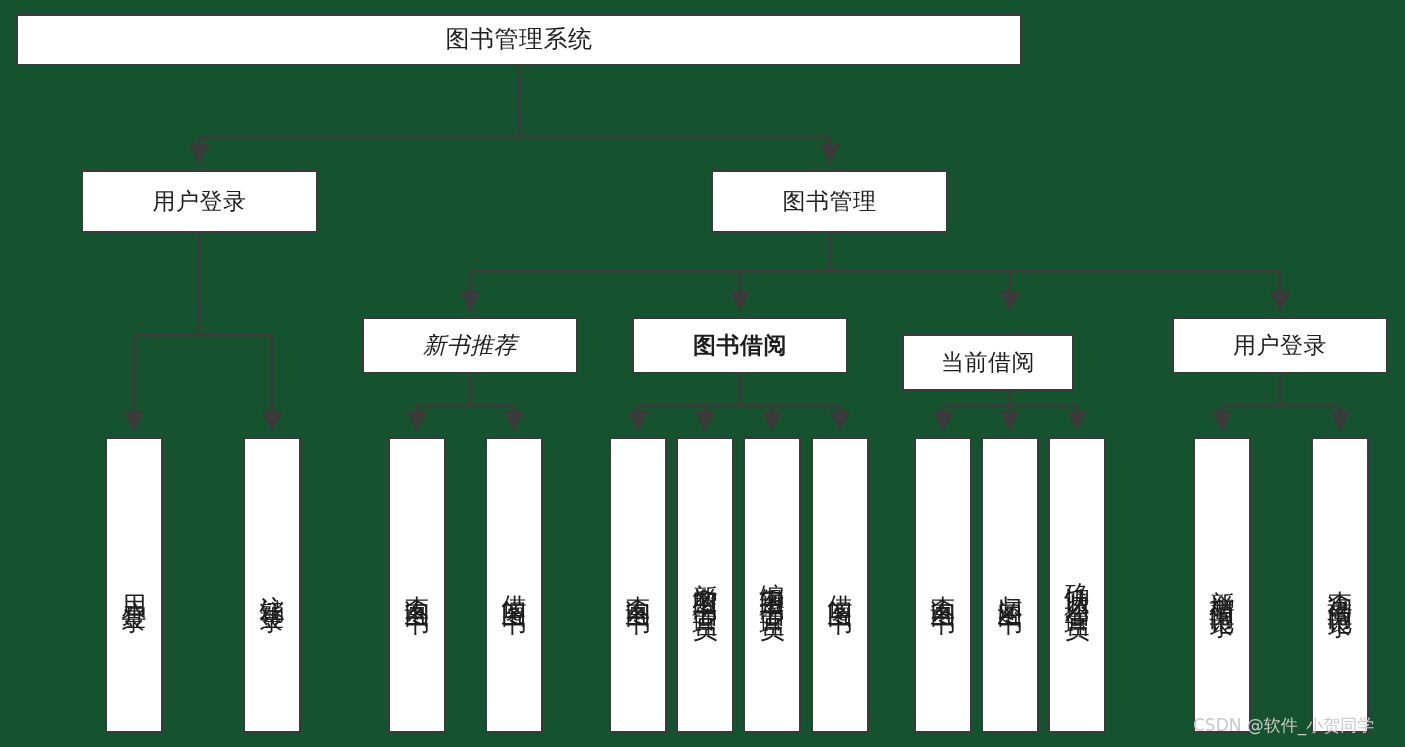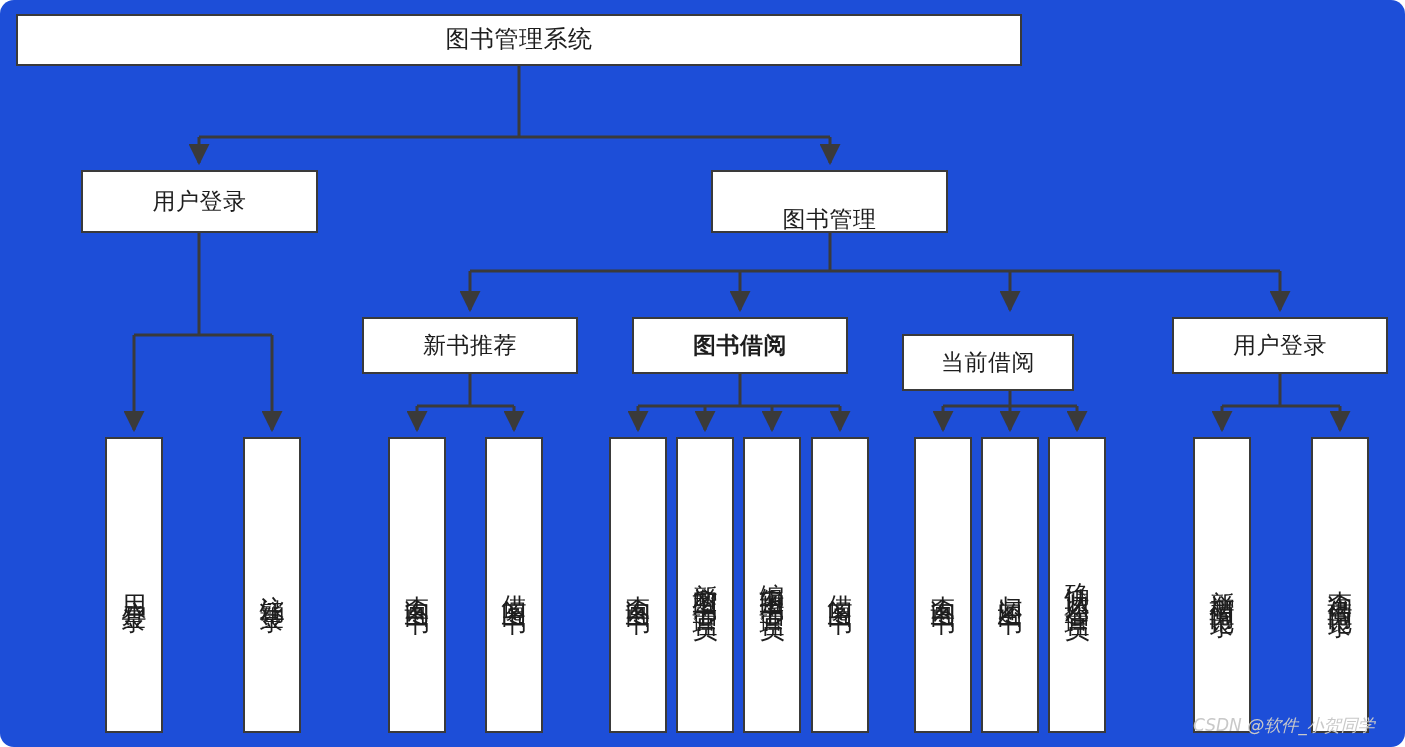--- a/index.html
+++ b/index.html
@@ -10,22 +10,21 @@
   body {
     width: 1405px;
     height: 747px;
     font-family: "DejaVu Sans", "Liberation Sans", sans-serif;
     overflow: hidden;
   }
   #diagram-root {
     position: relative;
     width: 1405px;
     height: 747px;
-    background: #1d4ed8;
-    border-radius: 14px;
+    background: #14532d;
   }
   svg#connectors {
     position: absolute;
     left: 0;
     top: 0;
     width: 1405px;
     height: 747px;
   }
   .node {
     position: absolute;
@@ -63,21 +62,20 @@
   }
   .watermark {
     position: absolute;
     left: 1193px;
     top: 714px;
     font-size: 17px;
     color: #c9c9c9;
     z-index: 5;
     white-space: pre;
     pointer-events: none;
-    font-style: italic;
   }
 </style>
 </head>
 <body>
 
 <div id="diagram-root">
 
   <svg id="connectors" viewBox="0 0 1405 747">
     <defs>
       <marker id="arrow" viewBox="0 0 10 10" refX="9" refY="5" markerWidth="7" markerHeight="7" orient="auto-start-reverse">
@@ -128,25 +126,25 @@
     </g>
   </svg>
 
   <div class="node horiz root" style="left:16px; top:14px; width:1006px; height:52px;">
     <span class="node-label">图书管理系统</span>
   </div>
 
   <div class="node horiz" style="left:81px; top:170px; width:237px; height:63px;">
     <span class="node-label">用户登录</span>
   </div>
-  <div class="node horiz" style="left:711px; top:170px; width:237px; height:63px;align-items:flex-end;">
+  <div class="node horiz" style="left:711px; top:170px; width:237px; height:63px;">
     <span class="node-label">图书管理</span>
   </div>
 
-  <div class="node horiz" style="left:362px; top:317px; width:216px; height:57px;">
+  <div class="node horiz" style="left:362px; top:317px; width:216px; height:57px;font-style:italic;">
     <span class="node-label">新书推荐</span>
   </div>
   <div class="node horiz" style="left:632px; top:317px; width:216px; height:57px;font-weight:bold;">
     <span class="node-label">图书借阅</span>
   </div>
   <div class="node horiz" style="left:902px; top:334px; width:172px; height:57px;">
     <span class="node-label">当前借阅</span>
   </div>
   <div class="node horiz" style="left:1172px; top:317px; width:216px; height:57px;">
     <span class="node-label">用户登录</span>

